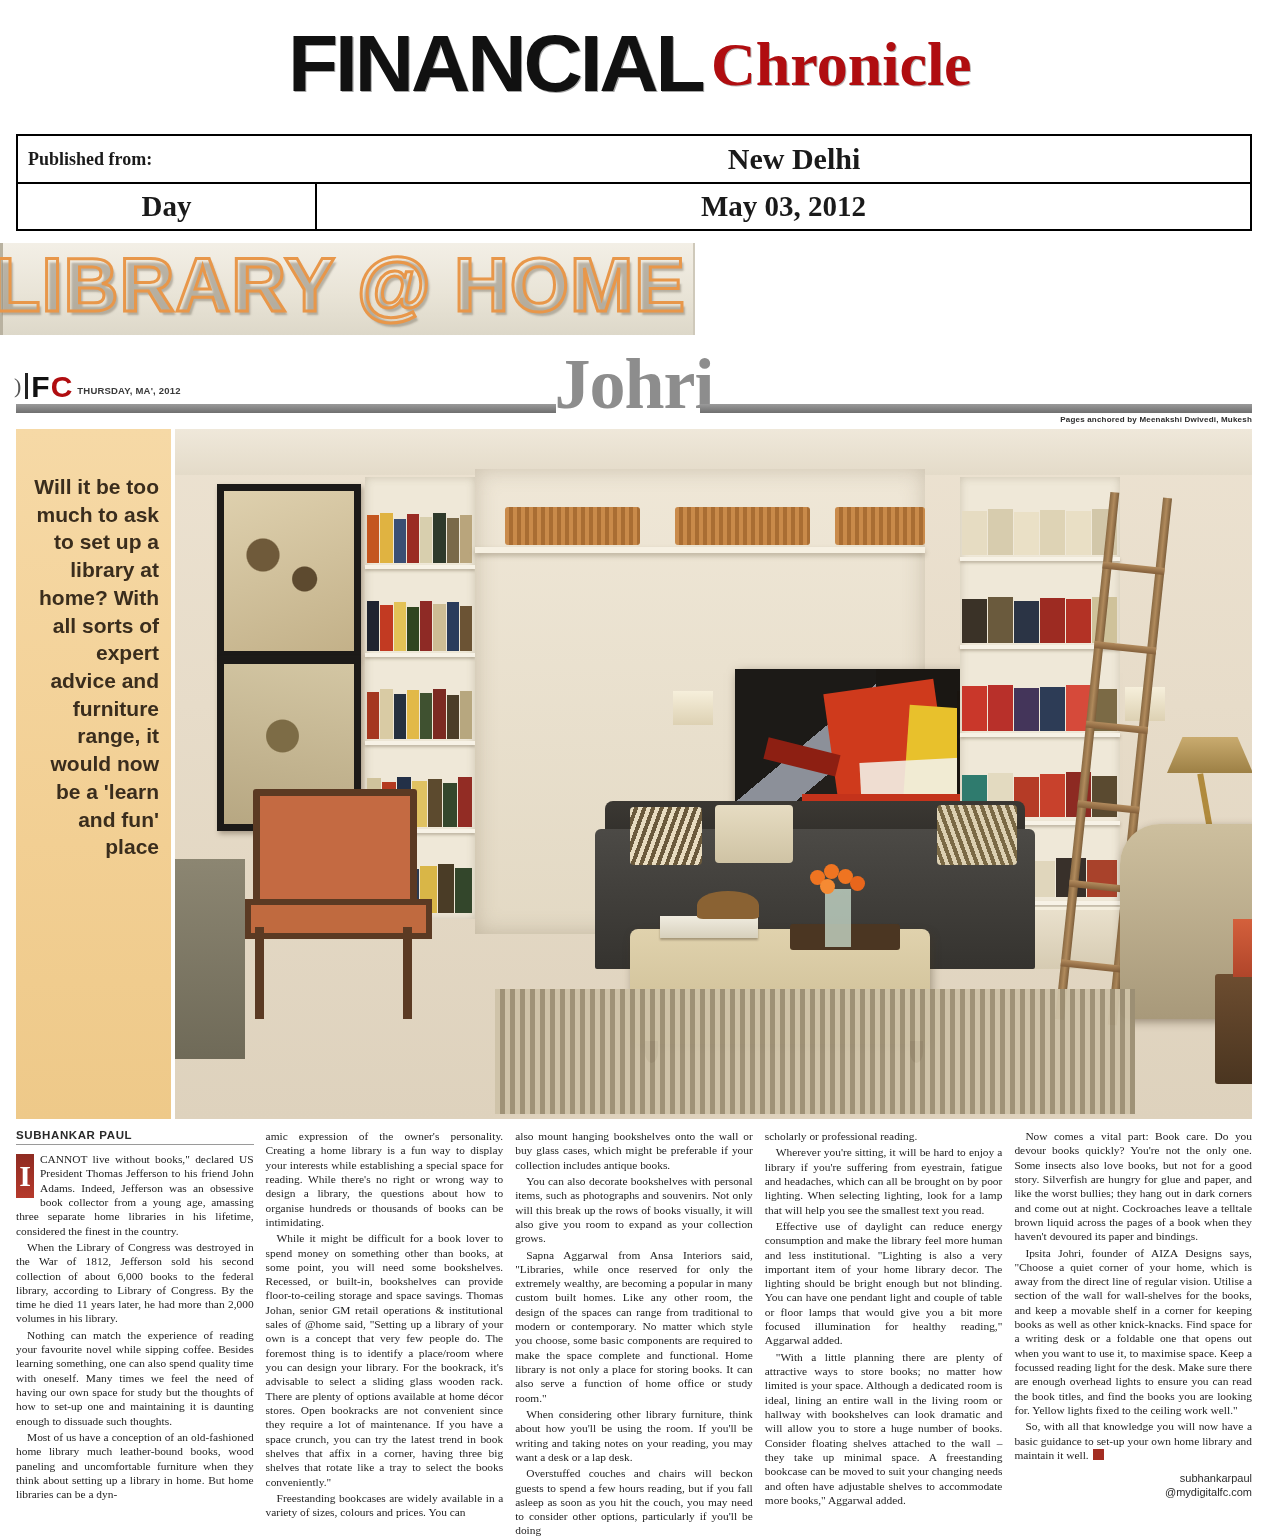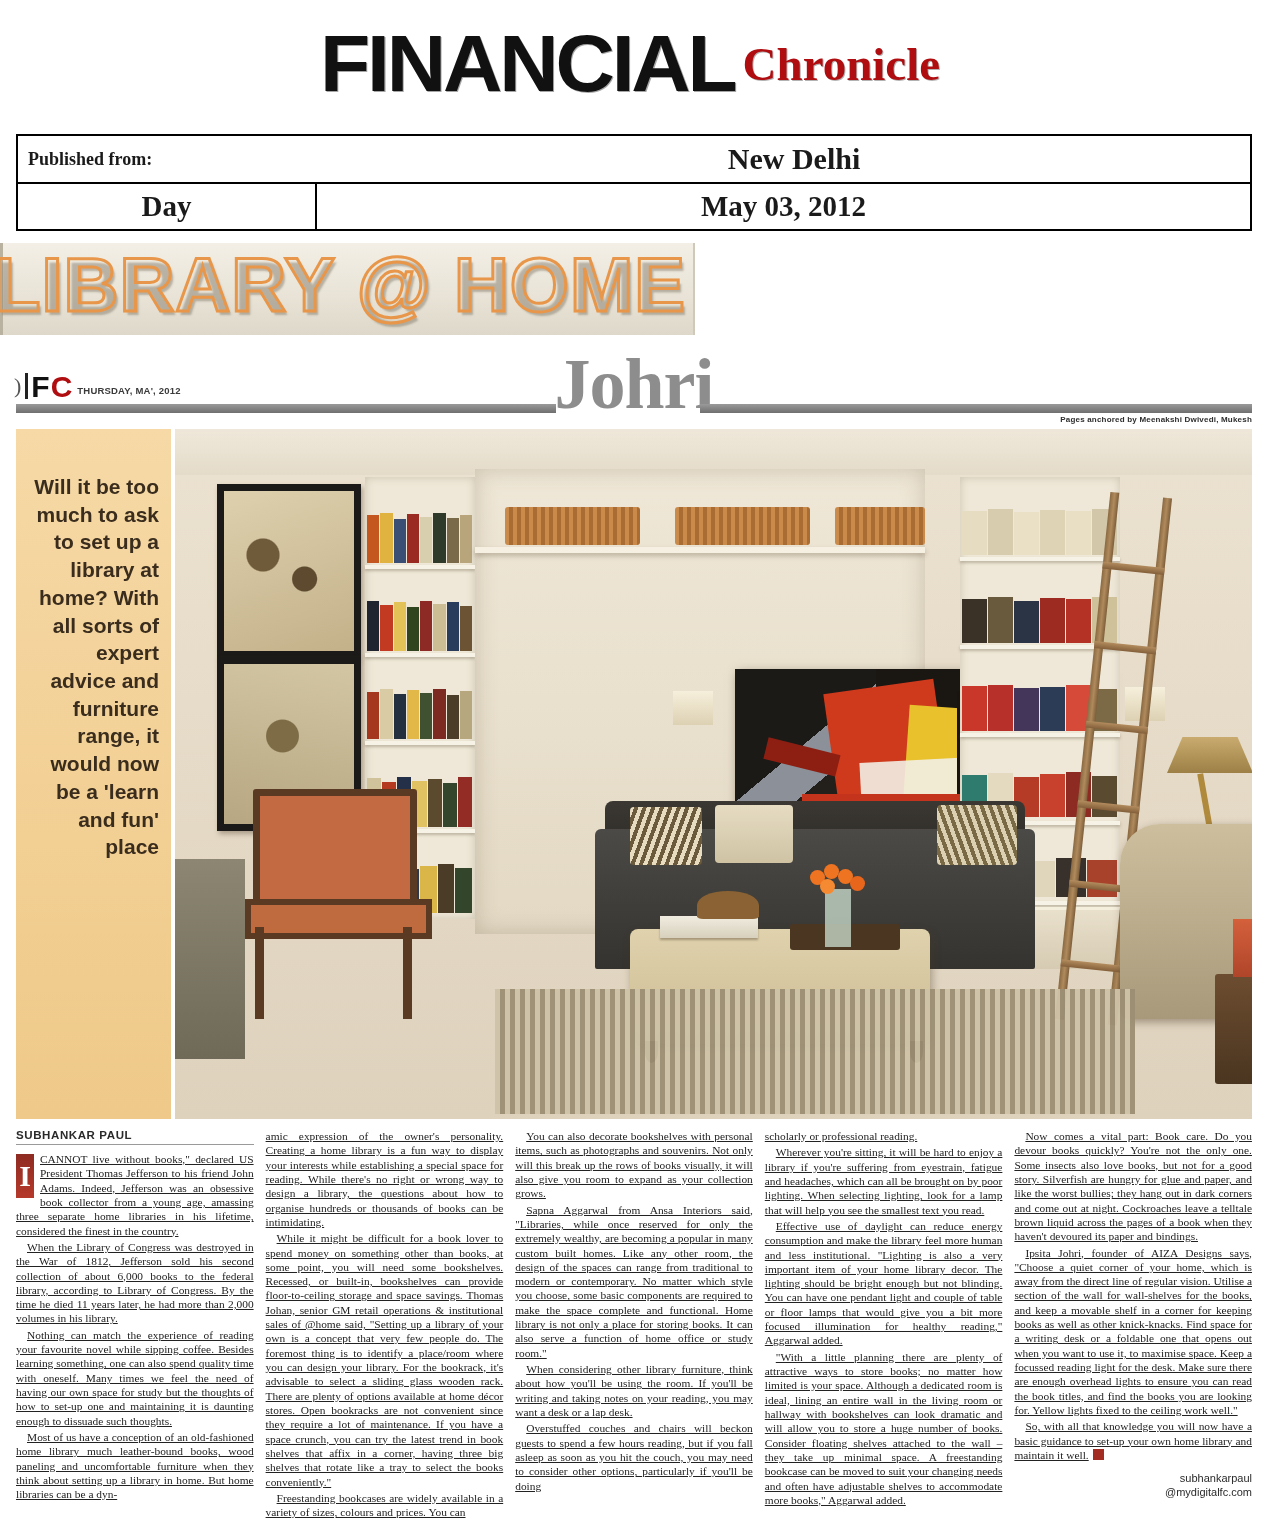--- a/index.html
+++ b/index.html
@@ -2,21 +2,21 @@
 <html><head>
 <meta charset="utf-8">
 <style>
   html,body{margin:0;padding:0;background:#ffffff;}
   body{width:1268px;height:1536px;font-family:"Liberation Serif",serif;color:#1a1a1a;position:relative;overflow:hidden;}
 
   
   .masthead{height:128px;display:flex;align-items:center;justify-content:center;background:#fff;}
   .mh-fin{font-family:"Liberation Sans",sans-serif;font-weight:bold;font-size:79px;letter-spacing:-3px;color:#111;
           line-height:.95;transform:scaleX(1.04);text-shadow:1px 1px 0 rgba(0,0,0,.35);}
-  .mh-chr{font-family:"Liberation Serif",serif;font-weight:bold;font-size:47px;color:#b00d10;margin-left:16px;
+  .mh-chr{font-family:"Liberation Serif",serif;font-weight:bold;font-size:62px;color:#b00d10;margin-left:16px;
           line-height:.95;text-shadow:1px 1px 0 rgba(0,0,0,.3);}
 
   
   .pubtable{margin:6px 16px 0 16px;border:2px solid #000;}
   .pubrow{display:flex;}
   .pubrow.r1{border-bottom:2px solid #000;}
   .pubcell{padding:6px 10px;display:flex;align-items:center;}
   .c-pub{flex:0 0 300px;font-family:"Liberation Serif",serif;font-weight:bold;font-size:18px;}
   .c-city{flex:1;justify-content:center;font-weight:bold;font-size:30px;font-family:"Liberation Serif",serif;}
   .c-day,.c-dayv,.c-date,.c-datev{font-weight:bold;font-family:"Liberation Serif",serif;justify-content:center;font-size:29px;}
@@ -91,21 +91,21 @@
   .vase{left:650px;top:460px;width:26px;height:58px;background:rgba(205,225,210,.75);}
   .flowers{left:635px;top:435px;width:58px;height:32px;}
   .fl{position:absolute;width:15px;height:15px;border-radius:50%;background:#ef7421;}
 
   
   .article{margin:10px 16px 0 16px;display:flex;gap:12px;}
   .col{flex:1;}
   .byline{font-family:"Liberation Sans",sans-serif;font-weight:bold;font-size:11.5px;letter-spacing:.6px;
      color:#2a2a2a;border-bottom:1px solid #9a9a9a;padding-bottom:3px;margin-bottom:7px;}
   .col p{margin:0 0 2px 0;font-family:"Liberation Serif",serif;font-size:11.4px;line-height:1.255;
-     text-align:justify;color:#222;text-indent:11px;text-decoration:underline;}
+     text-align:justify;color:#222;text-indent:11px;}
   .col p.noind{text-indent:0;}
   .dropcap{float:left;width:18px;height:44px;background:linear-gradient(180deg,#8e2b22,#b5392b);
      margin:2px 6px 0 0;color:#fff;font-family:"Liberation Serif",serif;font-weight:bold;
      font-size:30px;text-align:center;line-height:44px;}
   .endmark{display:inline-block;width:11px;height:11px;background:#a32d22;vertical-align:-1px;margin-left:4px;}
   .sig{margin-top:9px;text-align:right;font-family:"Liberation Sans",sans-serif;font-size:11px;
      color:#2a2a2a;line-height:1.3;}
 </style>
 </head>
 <body>
@@ -351,20 +351,21 @@
     <p>Most of us have a conception of an old-fashioned home library much leather-bound books, wood paneling and uncomfortable furniture when they think about setting up a library in home. But home libraries can be a dyn-</p>
   </div>
 
   <div class="col">
     <p class="noind">amic expression of the owner's personality. Creating a home library is a fun way to display your interests while establishing a special space for reading. While there's no right or wrong way to design a library, the questions about how to organise hundreds or thousands of books can be intimidating.</p>
     <p>While it might be difficult for a book lover to spend money on something other than books, at some point, you will need some bookshelves. Recessed, or built-in, bookshelves can provide floor-to-ceiling storage and space savings. Thomas Johan, senior GM retail operations &amp; institutional sales of @home said, "Setting up a library of your own is a concept that very few people do. The foremost thing is to identify a place/room where you can design your library. For the bookrack, it's advisable to select a sliding glass wooden rack. There are plenty of options available at home décor stores. Open bookracks are not convenient since they require a lot of maintenance. If you have a space crunch, you can try the latest trend in book shelves that affix in a corner, having three big shelves that rotate like a tray to select the books conveniently."</p>
     <p>Freestanding bookcases are widely available in a variety of sizes, colours and prices. You can</p>
   </div>
 
   <div class="col">
+    <p class="noind">also mount hanging bookshelves onto the wall or buy glass cases, which might be preferable if your collection includes antique books.</p>
     <p>You can also decorate bookshelves with personal items, such as photographs and souvenirs. Not only will this break up the rows of books visually, it will also give you room to expand as your collection grows.</p>
     <p>Sapna Aggarwal from Ansa Interiors said, "Libraries, while once reserved for only the extremely wealthy, are becoming a popular in many custom built homes. Like any other room, the design of the spaces can range from traditional to modern or contemporary. No matter which style you choose, some basic components are required to make the space complete and functional. Home library is not only a place for storing books. It can also serve a function of home office or study room."</p>
     <p>When considering other library furniture, think about how you'll be using the room. If you'll be writing and taking notes on your reading, you may want a desk or a lap desk.</p>
     <p>Overstuffed couches and chairs will beckon guests to spend a few hours reading, but if you fall asleep as soon as you hit the couch, you may need to consider other options, particularly if you'll be doing</p>
   </div>
 
   <div class="col">
     <p class="noind">scholarly or professional reading.</p>
     <p>Wherever you're sitting, it will be hard to enjoy a library if you're suffering from eyestrain, fatigue and headaches, which can all be brought on by poor lighting. When selecting lighting, look for a lamp that will help you see the smallest text you read.</p>
     <p>Effective use of daylight can reduce energy consumption and make the library feel more human and less institutional. "Lighting is also a very important item of your home library decor. The lighting should be bright enough but not blinding. You can have one pendant light and couple of table or floor lamps that would give you a bit more focused illumination for healthy reading," Aggarwal added.</p>

